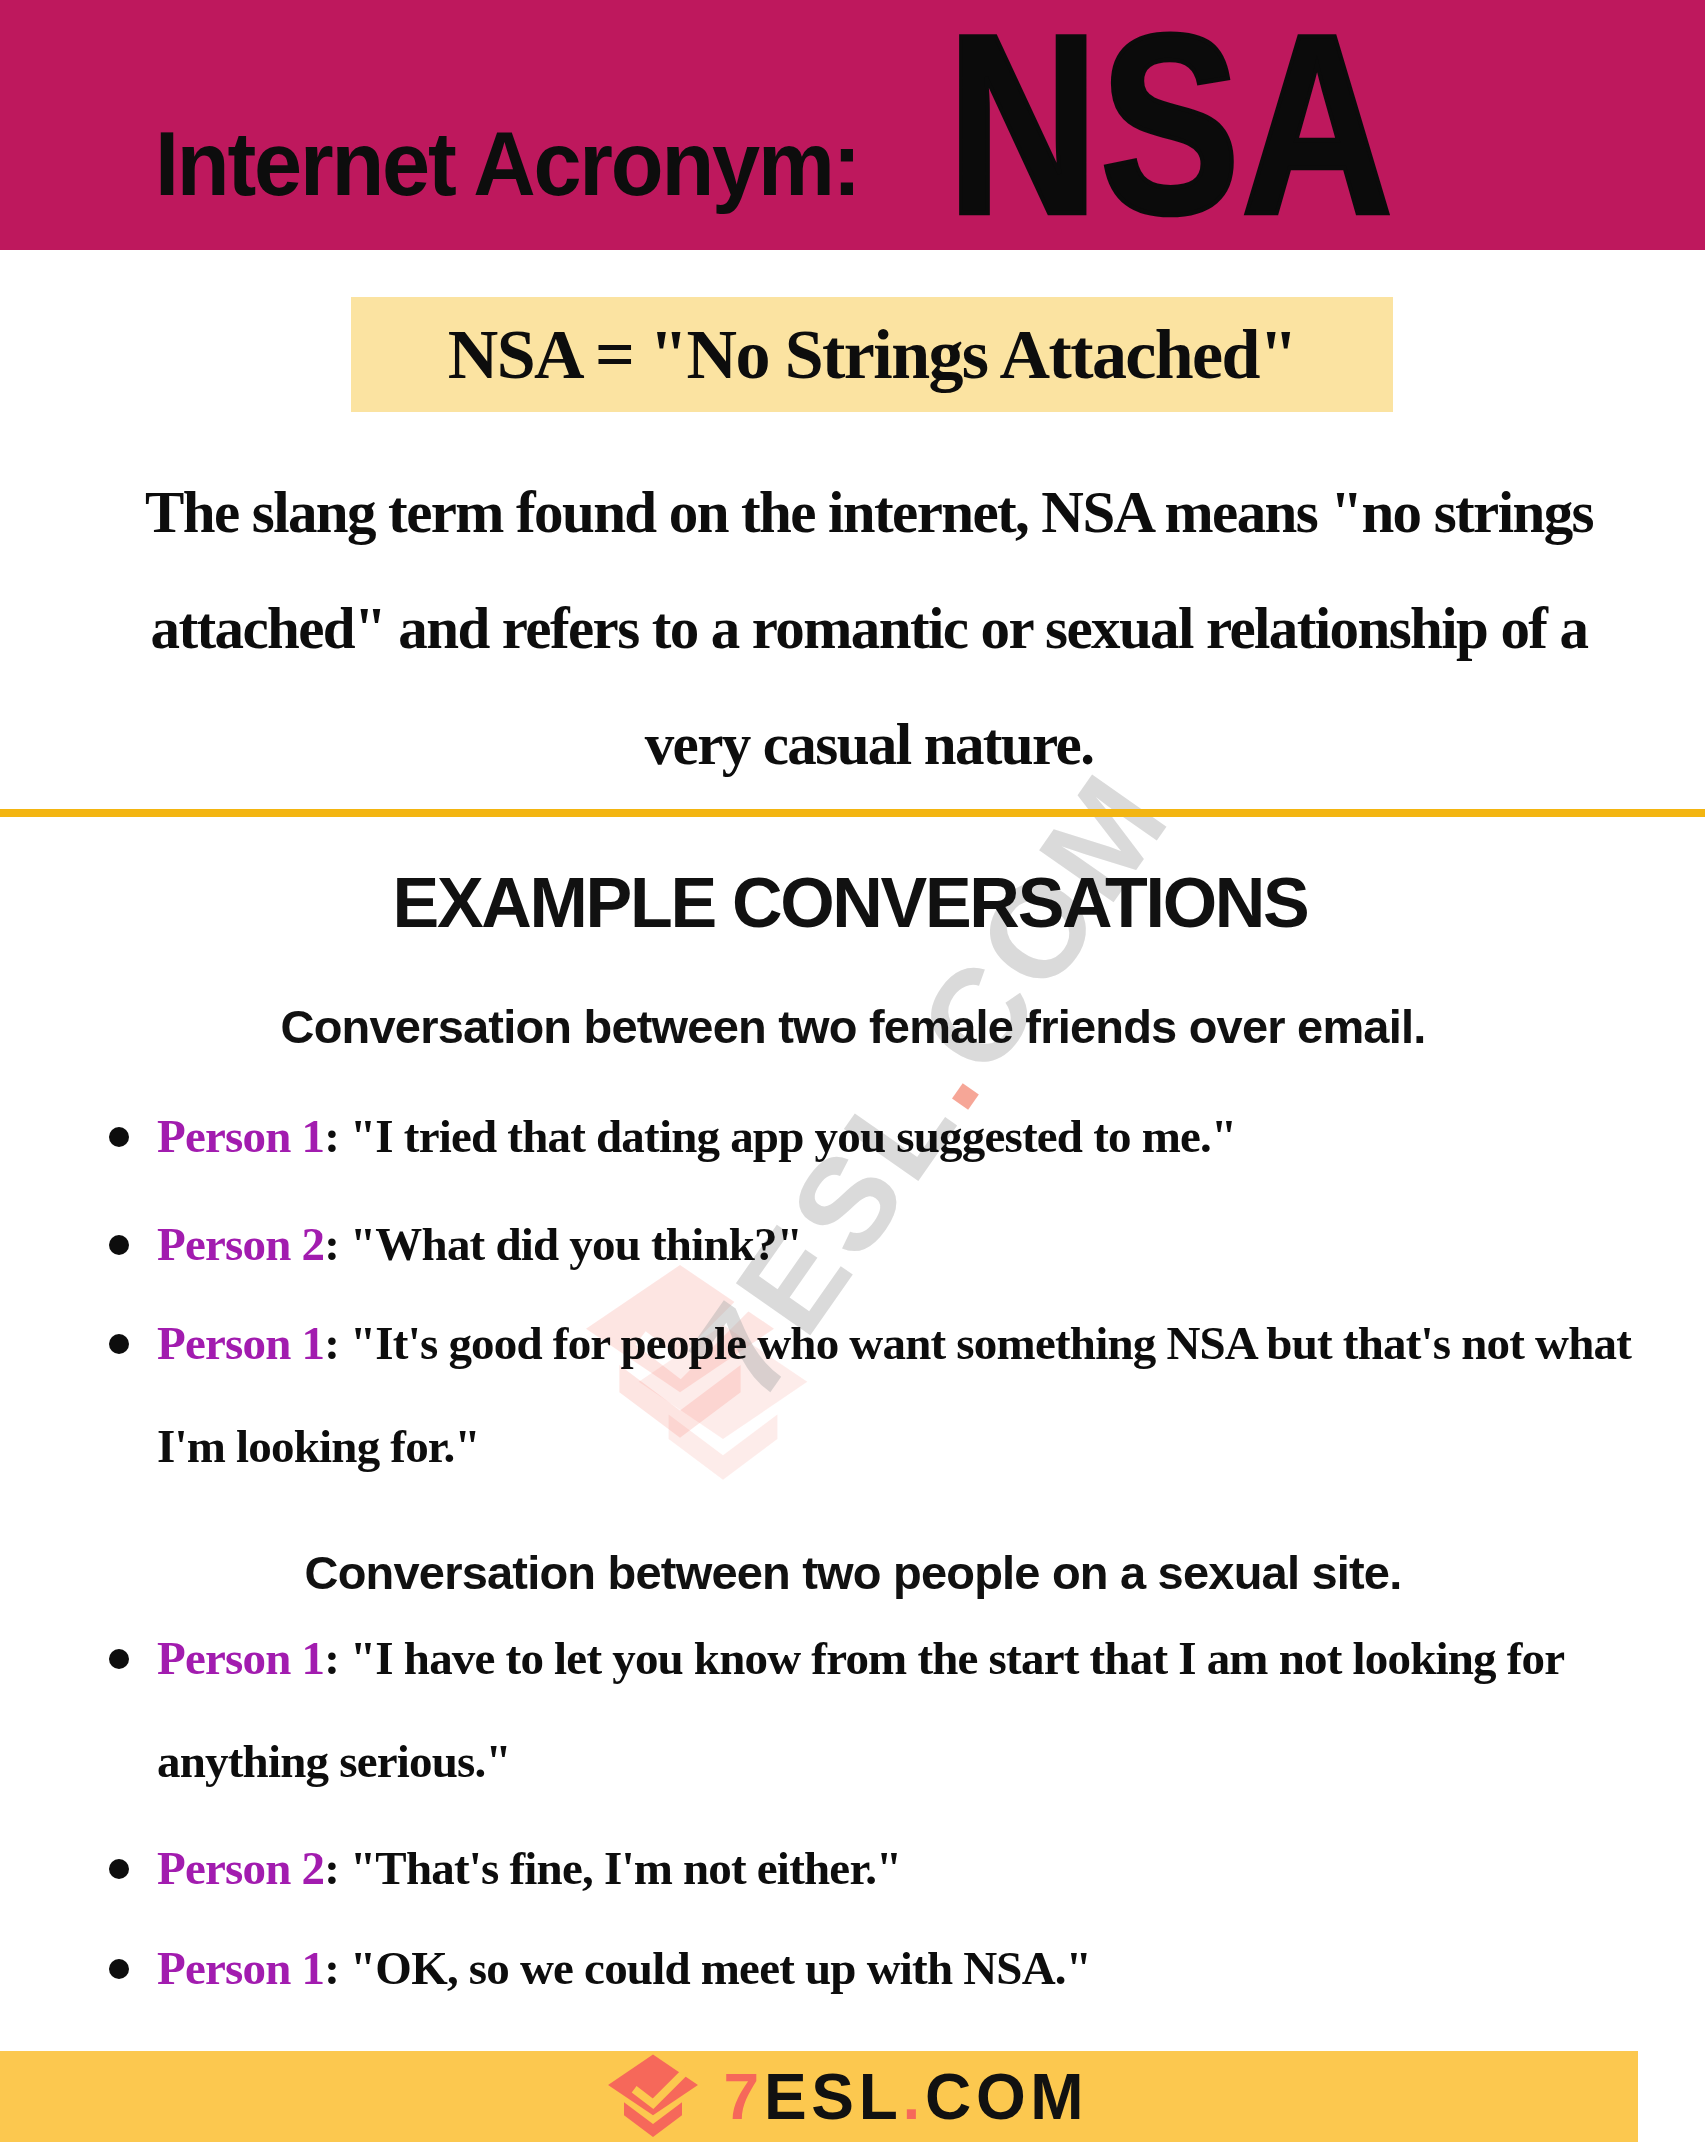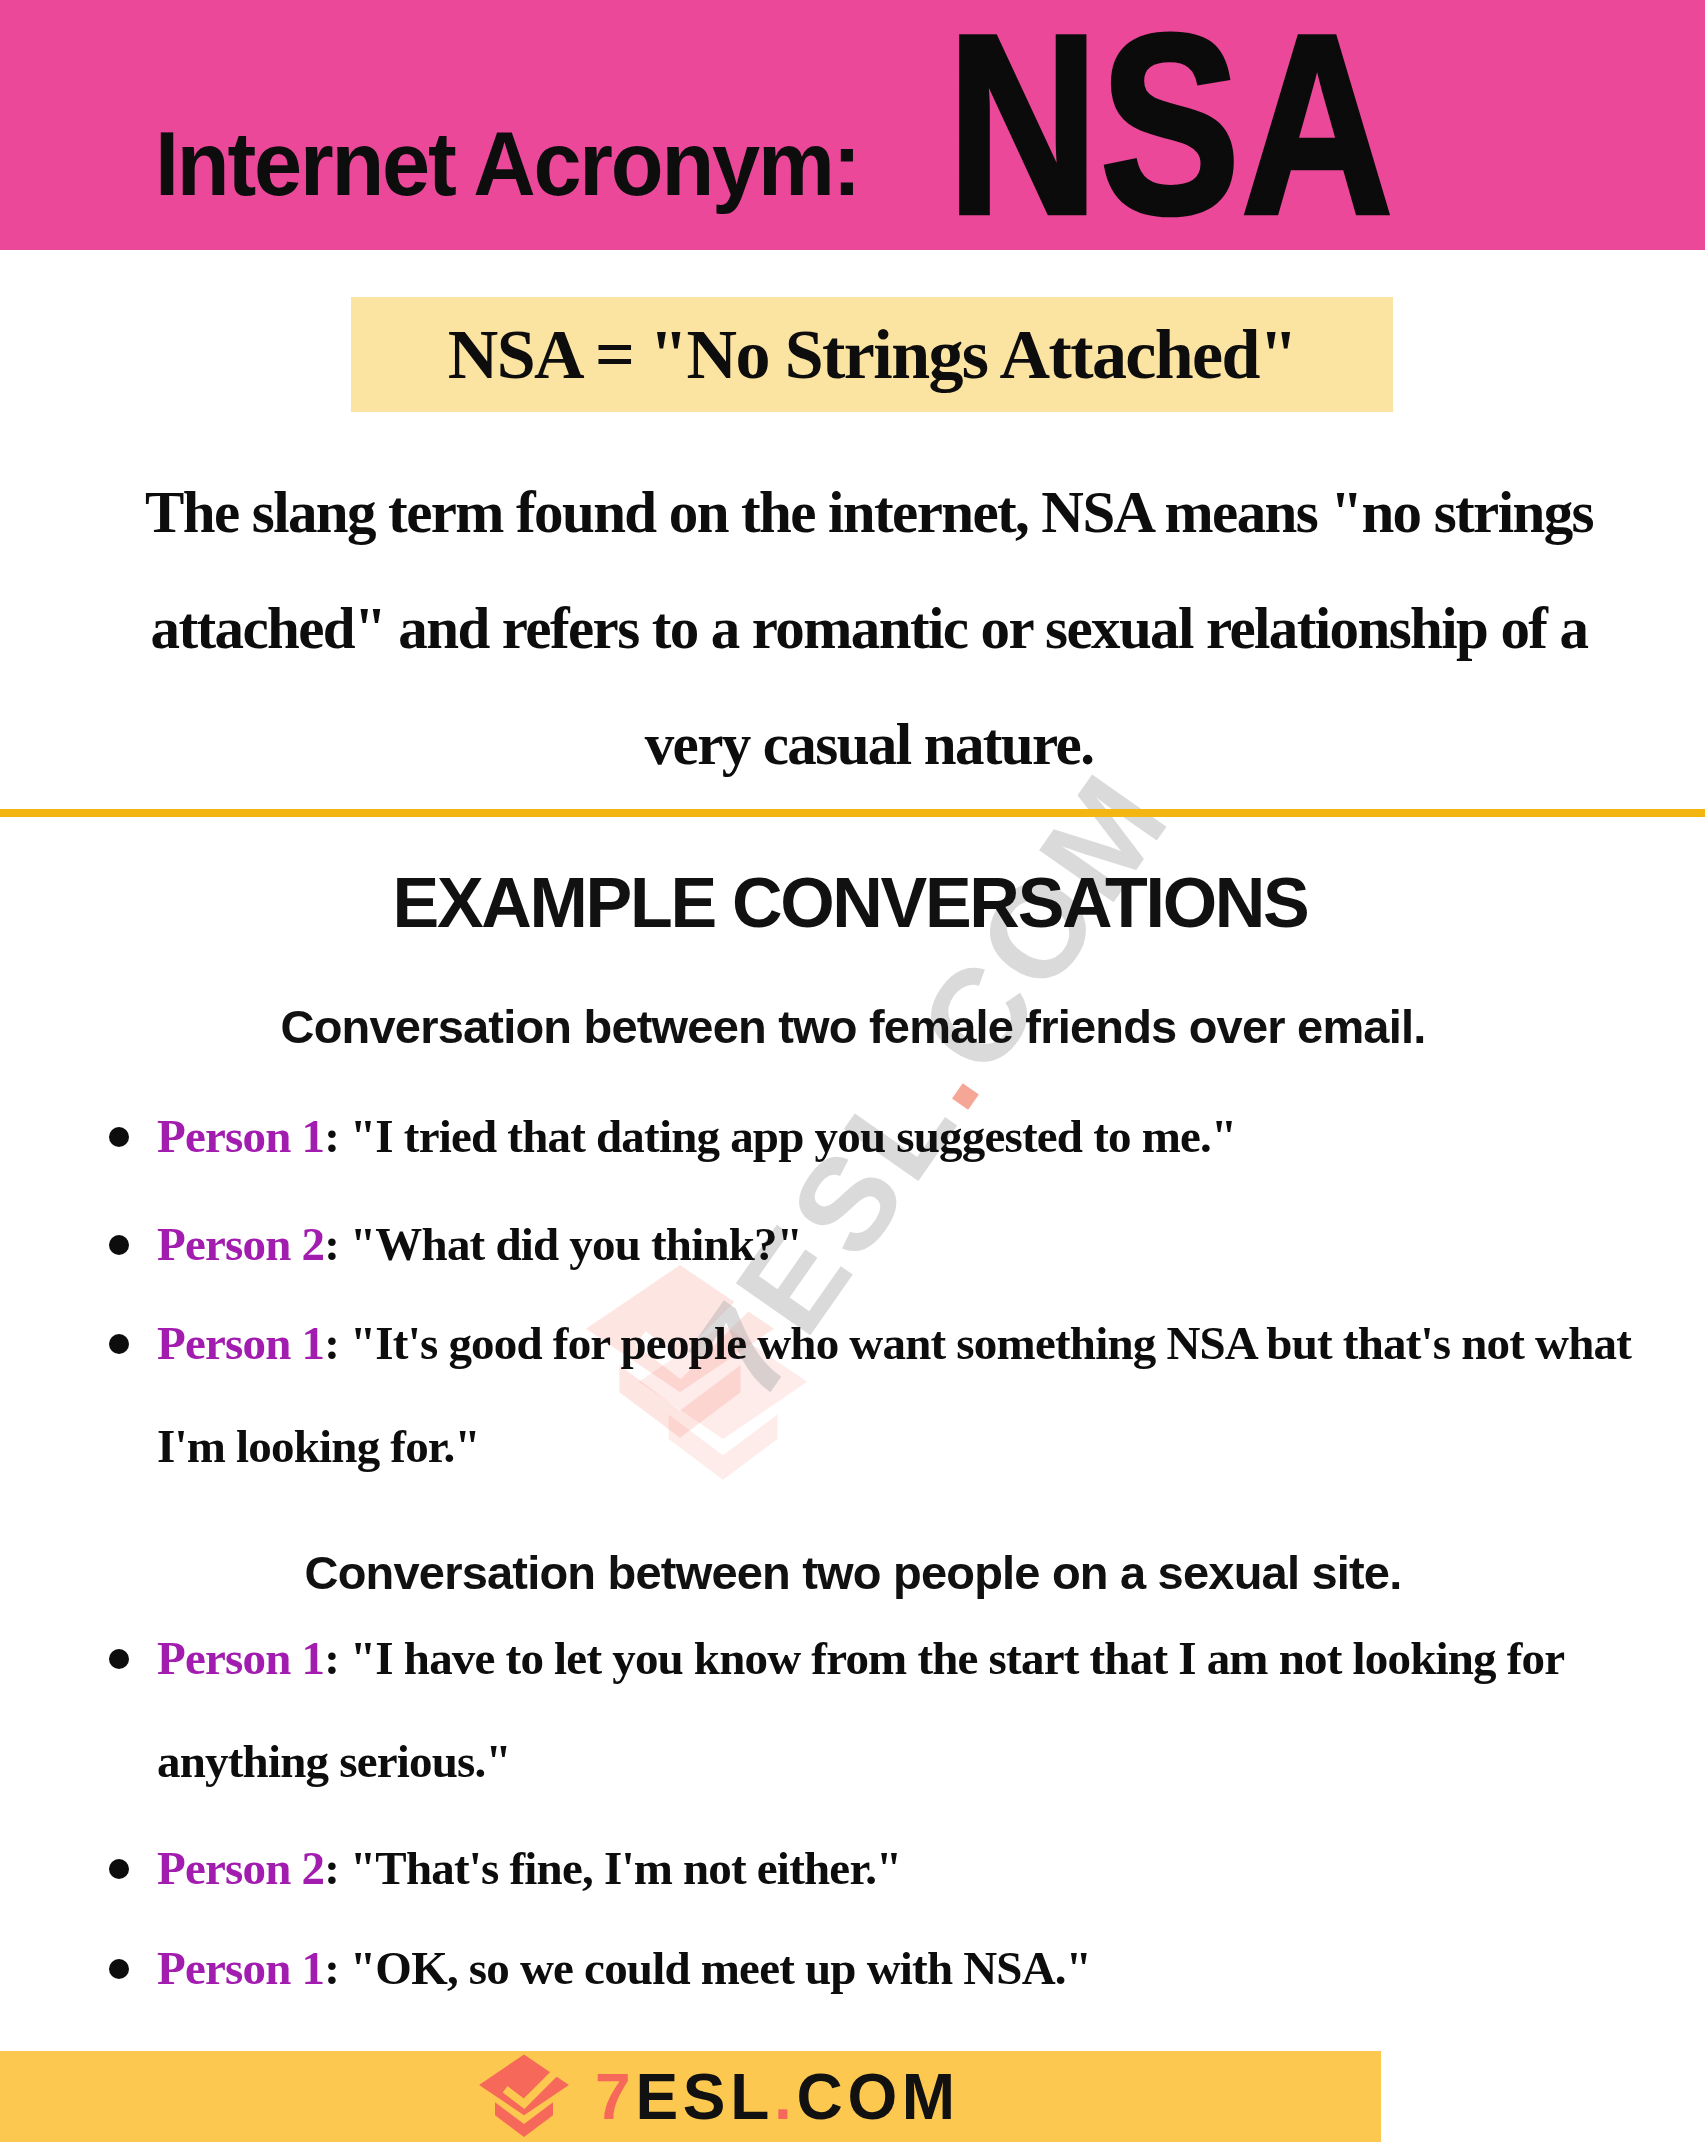--- a/index.html
+++ b/index.html
@@ -7,21 +7,21 @@
     position:relative;
     width:1706px;
     height:2151px;
     background:#ffffff;
     overflow:hidden;
     font-family:"Liberation Serif","DejaVu Serif",serif;
   }
   
   .banner{
     position:absolute;left:0;top:0;width:1706px;height:250px;
-    background:#ec4899;z-index:2;
+    background:#be185d;z-index:2;
   }
   .banner-label{
     position:absolute;left:155px;top:115px;
     font-family:"Liberation Sans","DejaVu Sans",sans-serif;
     font-weight:800;font-size:91px;line-height:98px;letter-spacing:-2.3px;
     color:#0d0d0d;transform:scaleX(0.95);transform-origin:left center;
     white-space:nowrap;
   }
   .banner-acronym{
     position:absolute;left:947px;top:7.8px;
@@ -80,21 +80,21 @@
   .b1-1{top:1085px;}
   .b1-2{top:1193px;}
   .b1-3{top:1292px;}
   .b2-1{top:1607px;}
   .b2-2{top:1817px;}
   .b2-3{top:1917px;}
   .speaker{color:#a21caf;}
   .colon{color:#0d0d0d;margin-right:11px;}
   
   .footer-bar{
-    position:absolute;left:0;top:2051px;width:1381px;height:91px;
+    position:absolute;left:0;top:2051px;width:1638px;height:91px;
     background:#FCC84F;display:flex;align-items:center;justify-content:center;
     gap:22px;padding-left:54px;box-sizing:border-box;z-index:2;
   }
   .footer-logo-text{
     font-family:"Liberation Sans","DejaVu Sans",sans-serif;
     font-weight:800;font-size:64px;letter-spacing:4.7px;line-height:64px;
     color:#111;white-space:nowrap;
   }
   .logo-coral{color:#F6685A;}
   

